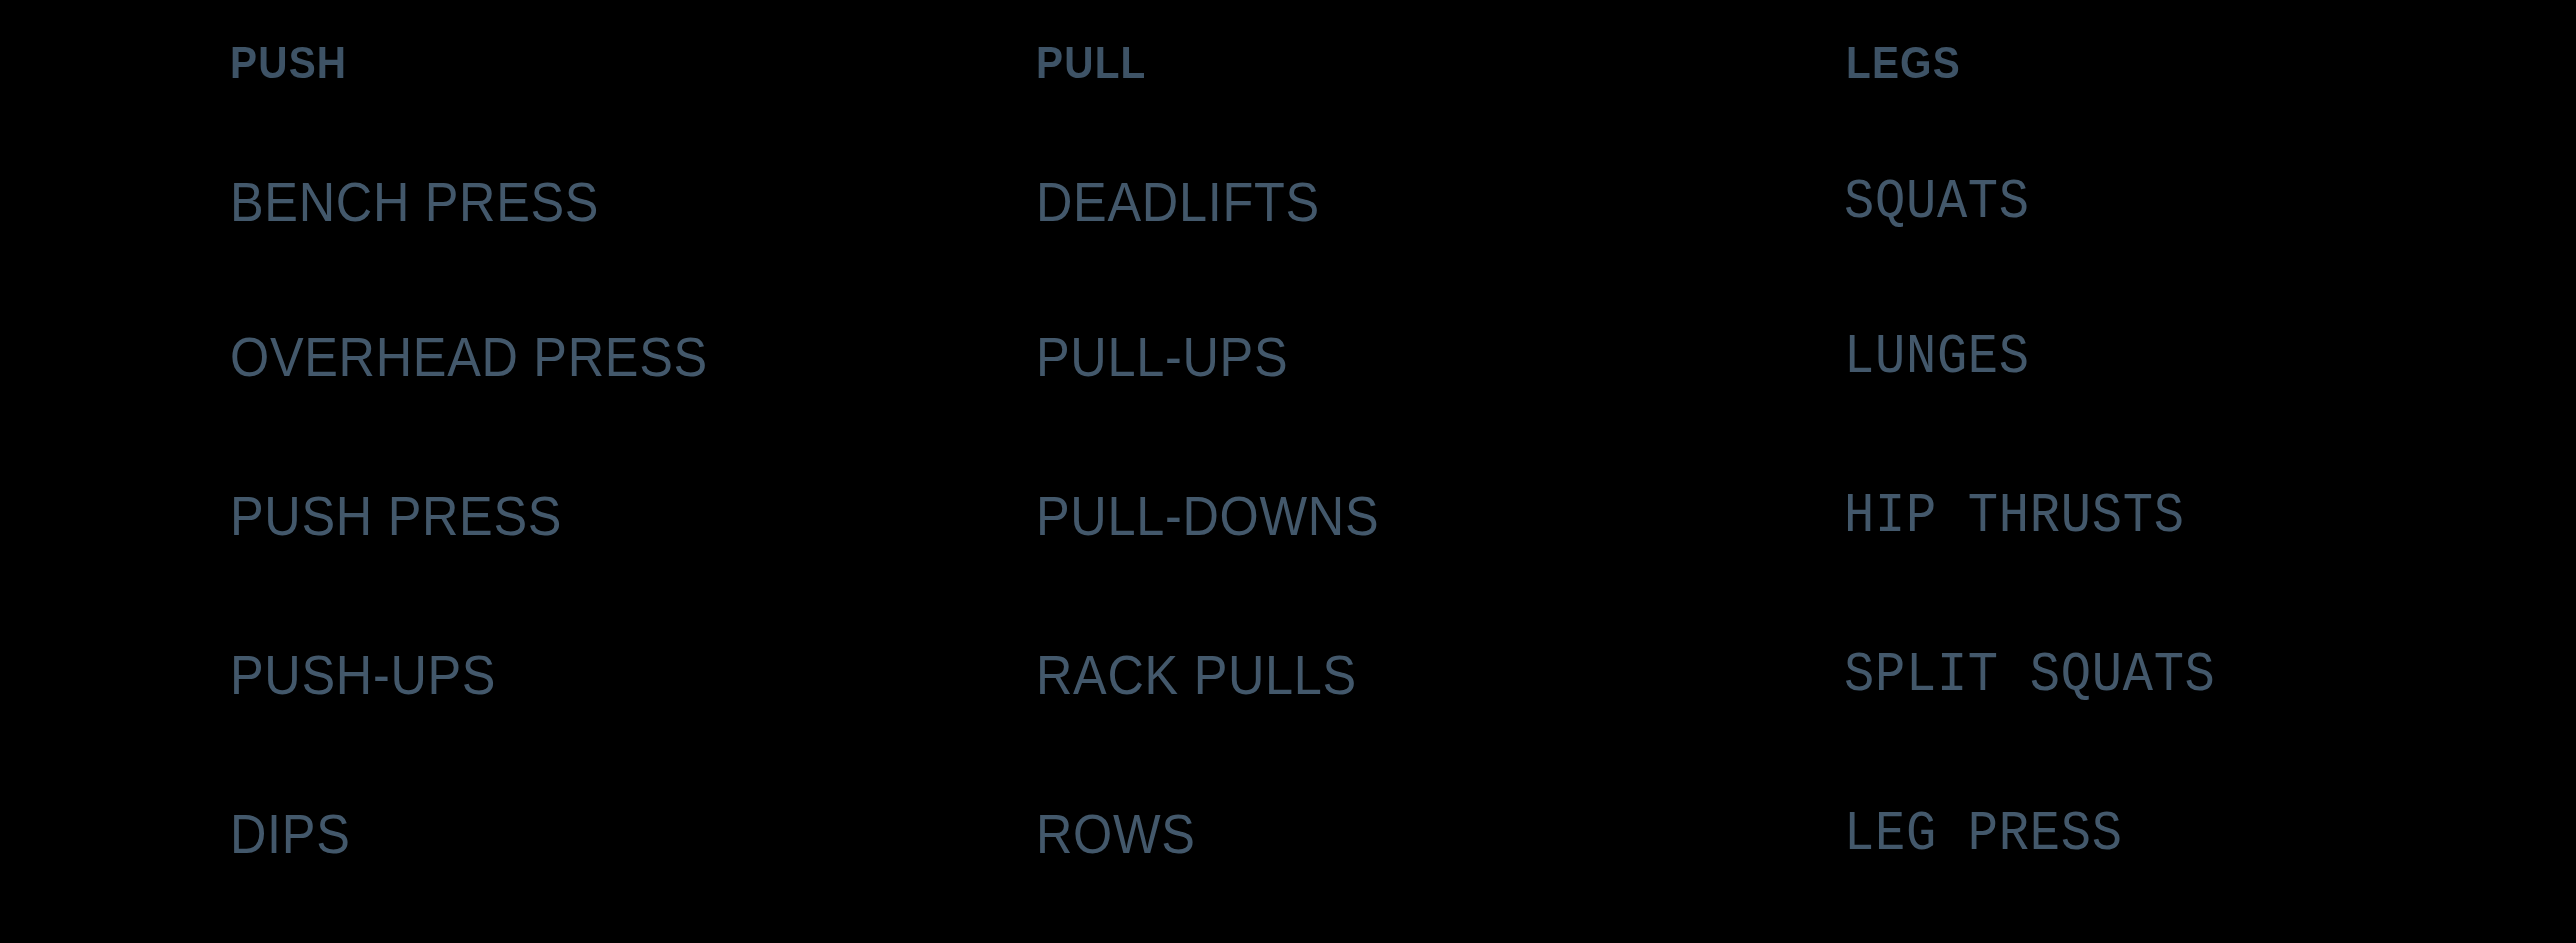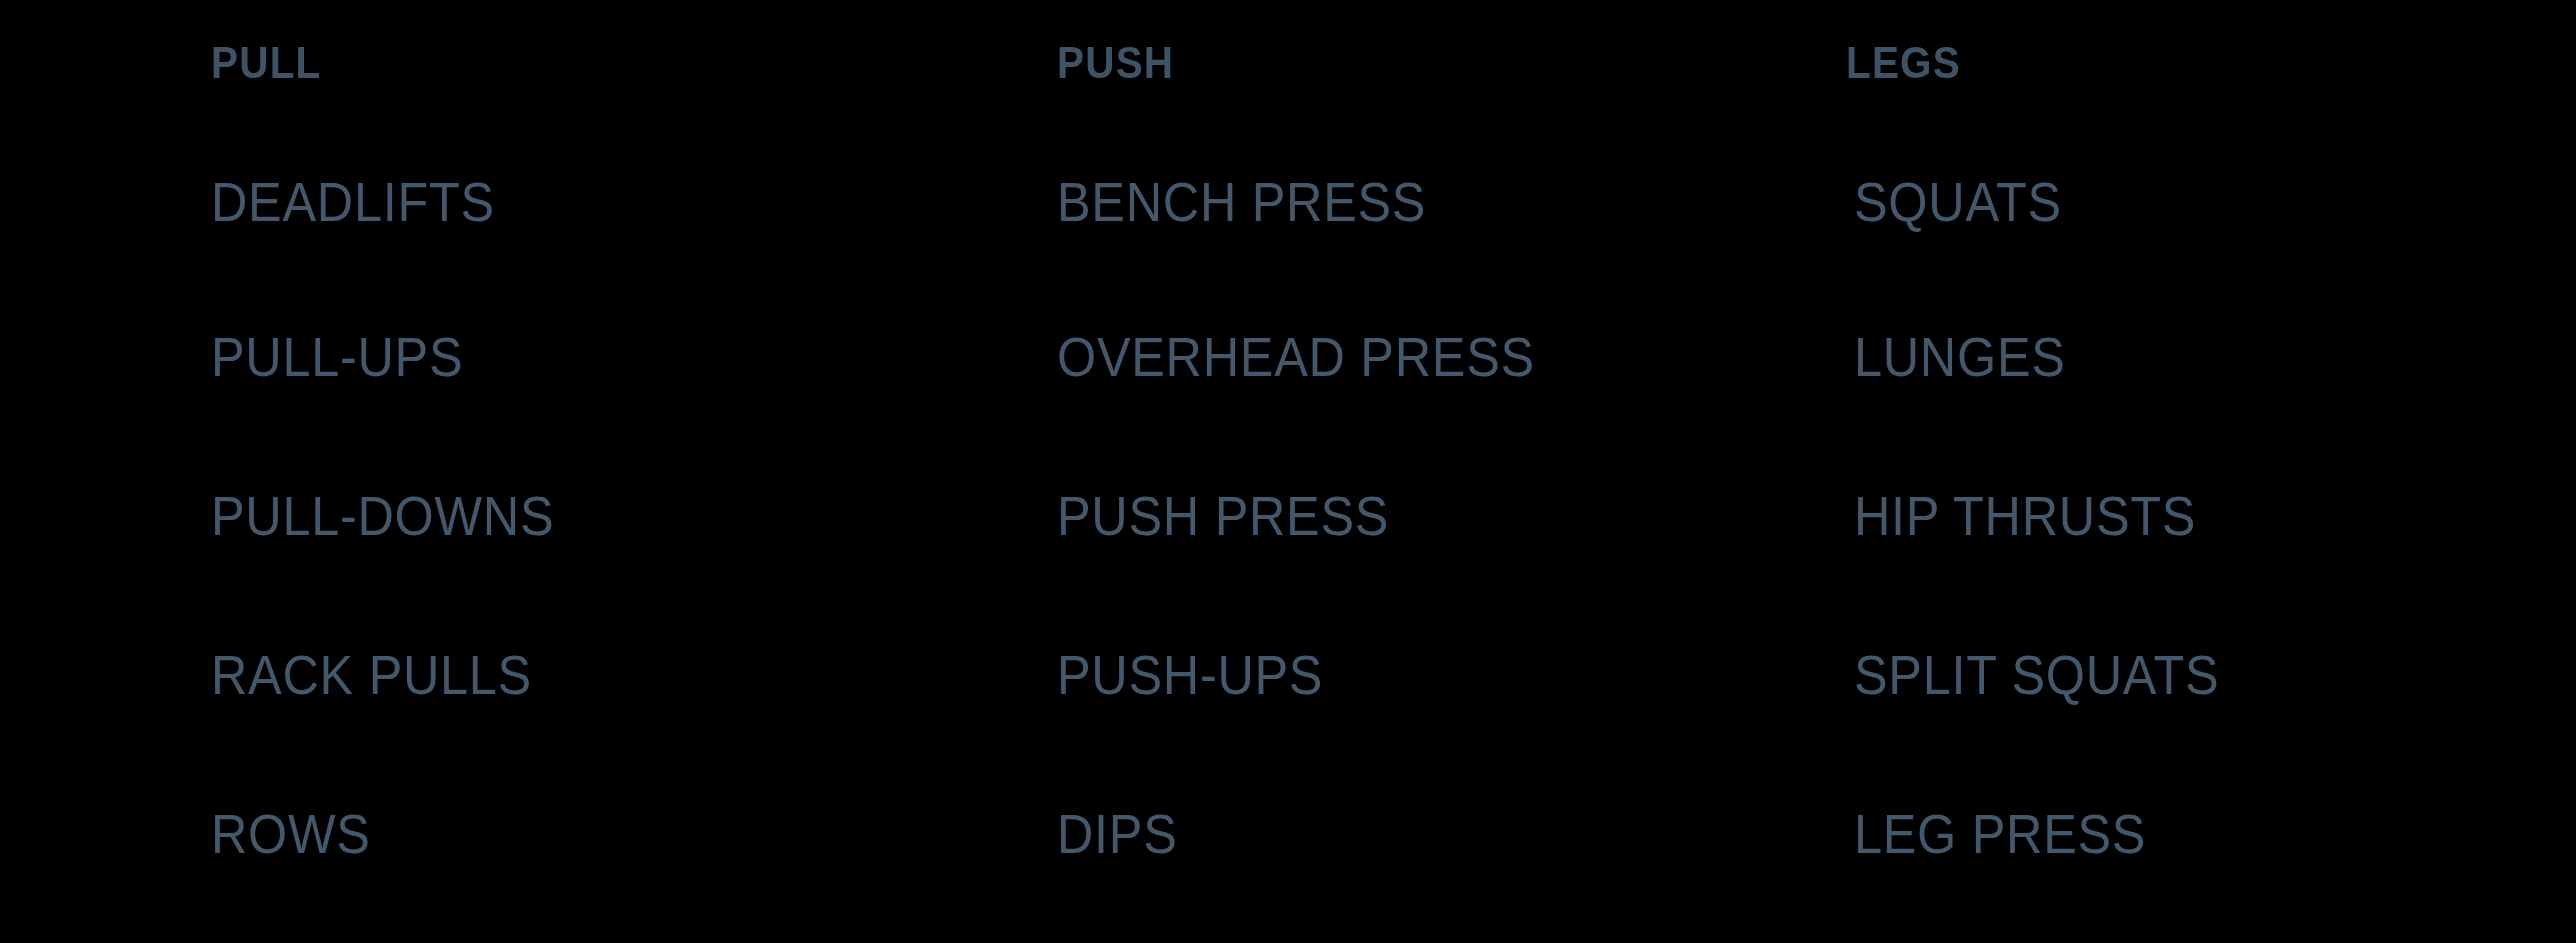--- a/index.html
+++ b/index.html
@@ -64,21 +64,21 @@
   .exercise-list {
     position: absolute;
     top: 127px;
     margin: 0;
     padding: 0;
     list-style: none;
   }
 
   .column.col-0 .exercise-list { left: 230px; }
   .column.col-1 .exercise-list { left: 211px; }
-  .column.col-2 .exercise-list { left: 202px; }
+  .column.col-2 .exercise-list { left: 192px; font-family: Liberation Mono, monospace; }
 
   .exercise-item {
     height: 159px;
     display: flex;
     align-items: center;
     font-size: 56px;
     font-weight: 300;
     letter-spacing: 0.8px;
     line-height: 1;
     color: #43586b;
@@ -88,39 +88,39 @@
   }
 
   .exercise-item:first-child { height: 150px; }
 </style>
 </head>
 <body>
 
 <div id="board">
   <div class="columns">
 
+    <div class="column col-0">
+      <div class="column-header">PUSH</div>
+      <ul class="exercise-list">
+        <li class="exercise-item">BENCH PRESS</li>
+        <li class="exercise-item">OVERHEAD PRESS</li>
+        <li class="exercise-item">PUSH PRESS</li>
+        <li class="exercise-item">PUSH-UPS</li>
+        <li class="exercise-item">DIPS</li>
+      </ul>
+    </div>
+
     <div class="column col-1">
       <div class="column-header">PULL</div>
       <ul class="exercise-list">
         <li class="exercise-item">DEADLIFTS</li>
         <li class="exercise-item">PULL-UPS</li>
         <li class="exercise-item">PULL-DOWNS</li>
         <li class="exercise-item">RACK PULLS</li>
         <li class="exercise-item">ROWS</li>
-      </ul>
-    </div>
-
-    <div class="column col-0">
-      <div class="column-header">PUSH</div>
-      <ul class="exercise-list">
-        <li class="exercise-item">BENCH PRESS</li>
-        <li class="exercise-item">OVERHEAD PRESS</li>
-        <li class="exercise-item">PUSH PRESS</li>
-        <li class="exercise-item">PUSH-UPS</li>
-        <li class="exercise-item">DIPS</li>
       </ul>
     </div>
 
     <div class="column col-2">
       <div class="column-header">LEGS</div>
       <ul class="exercise-list">
         <li class="exercise-item">SQUATS</li>
         <li class="exercise-item">LUNGES</li>
         <li class="exercise-item">HIP THRUSTS</li>
         <li class="exercise-item">SPLIT SQUATS</li>

